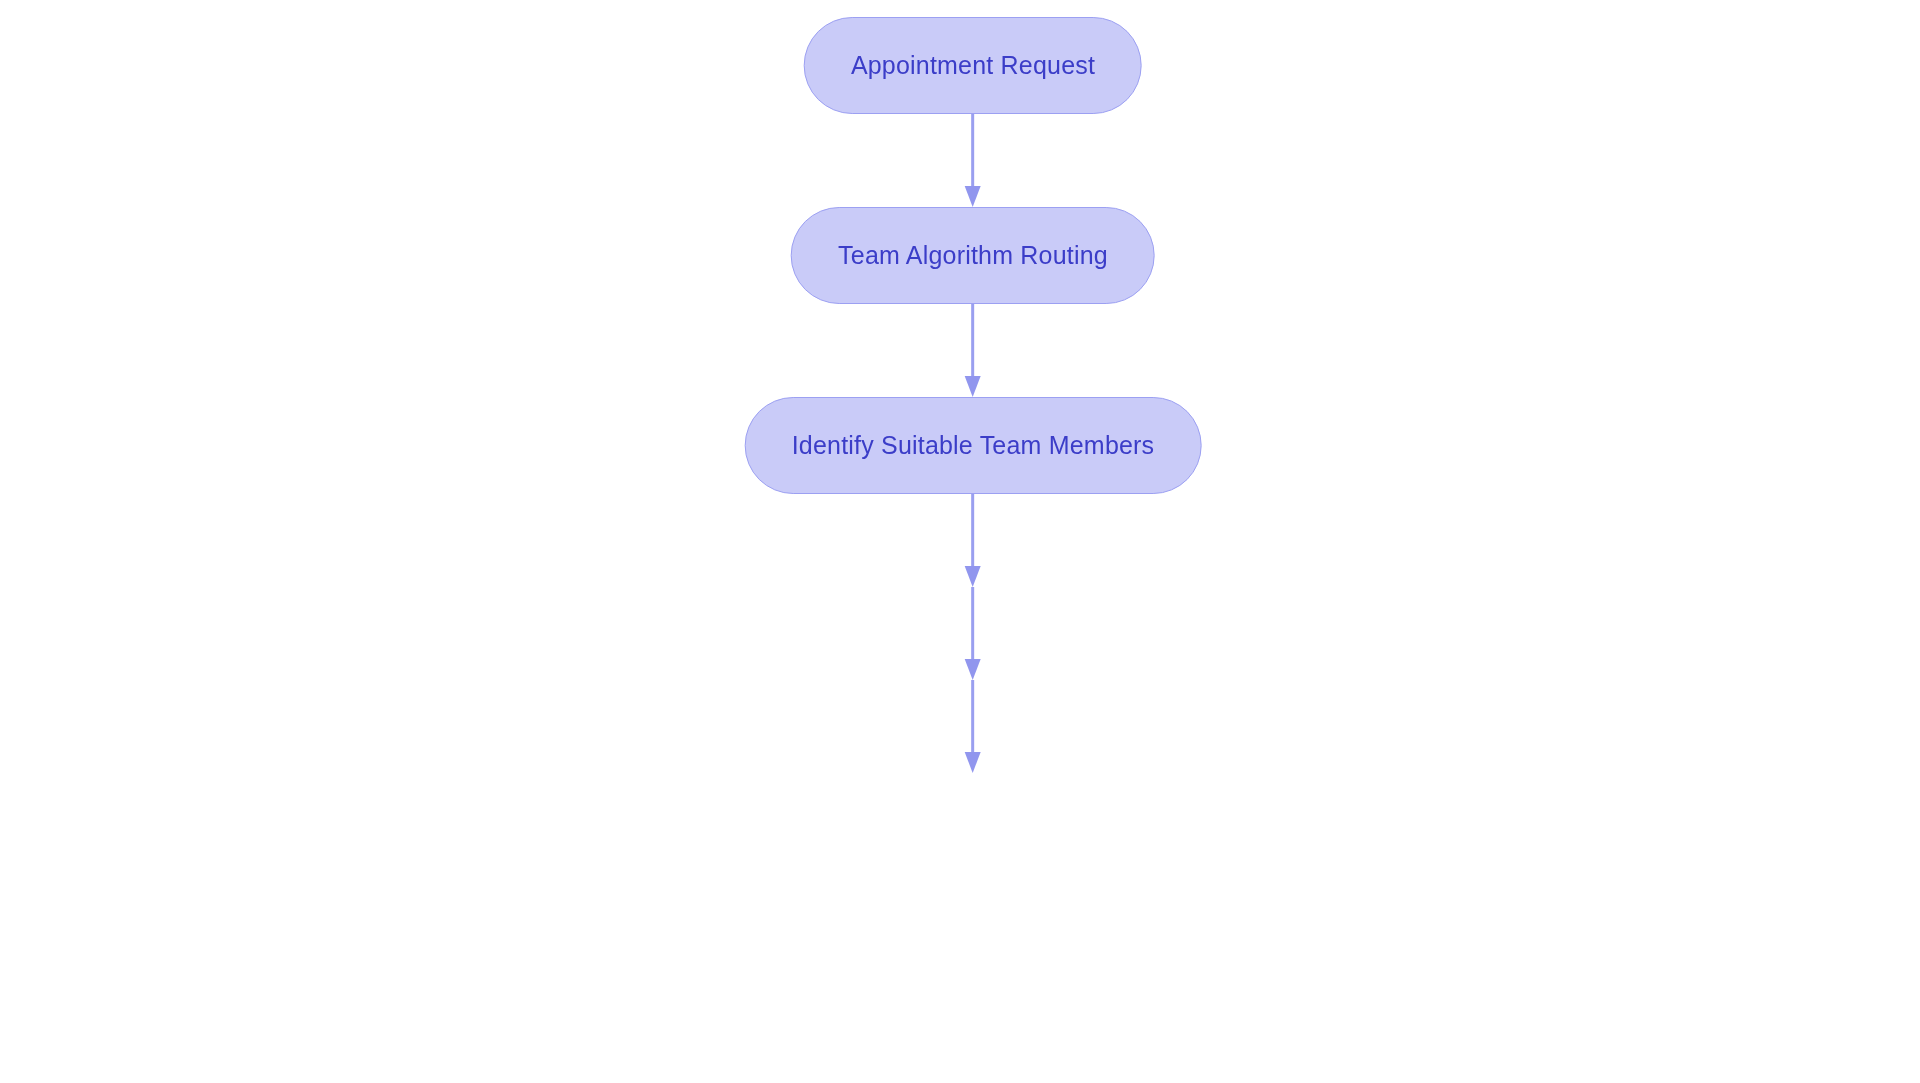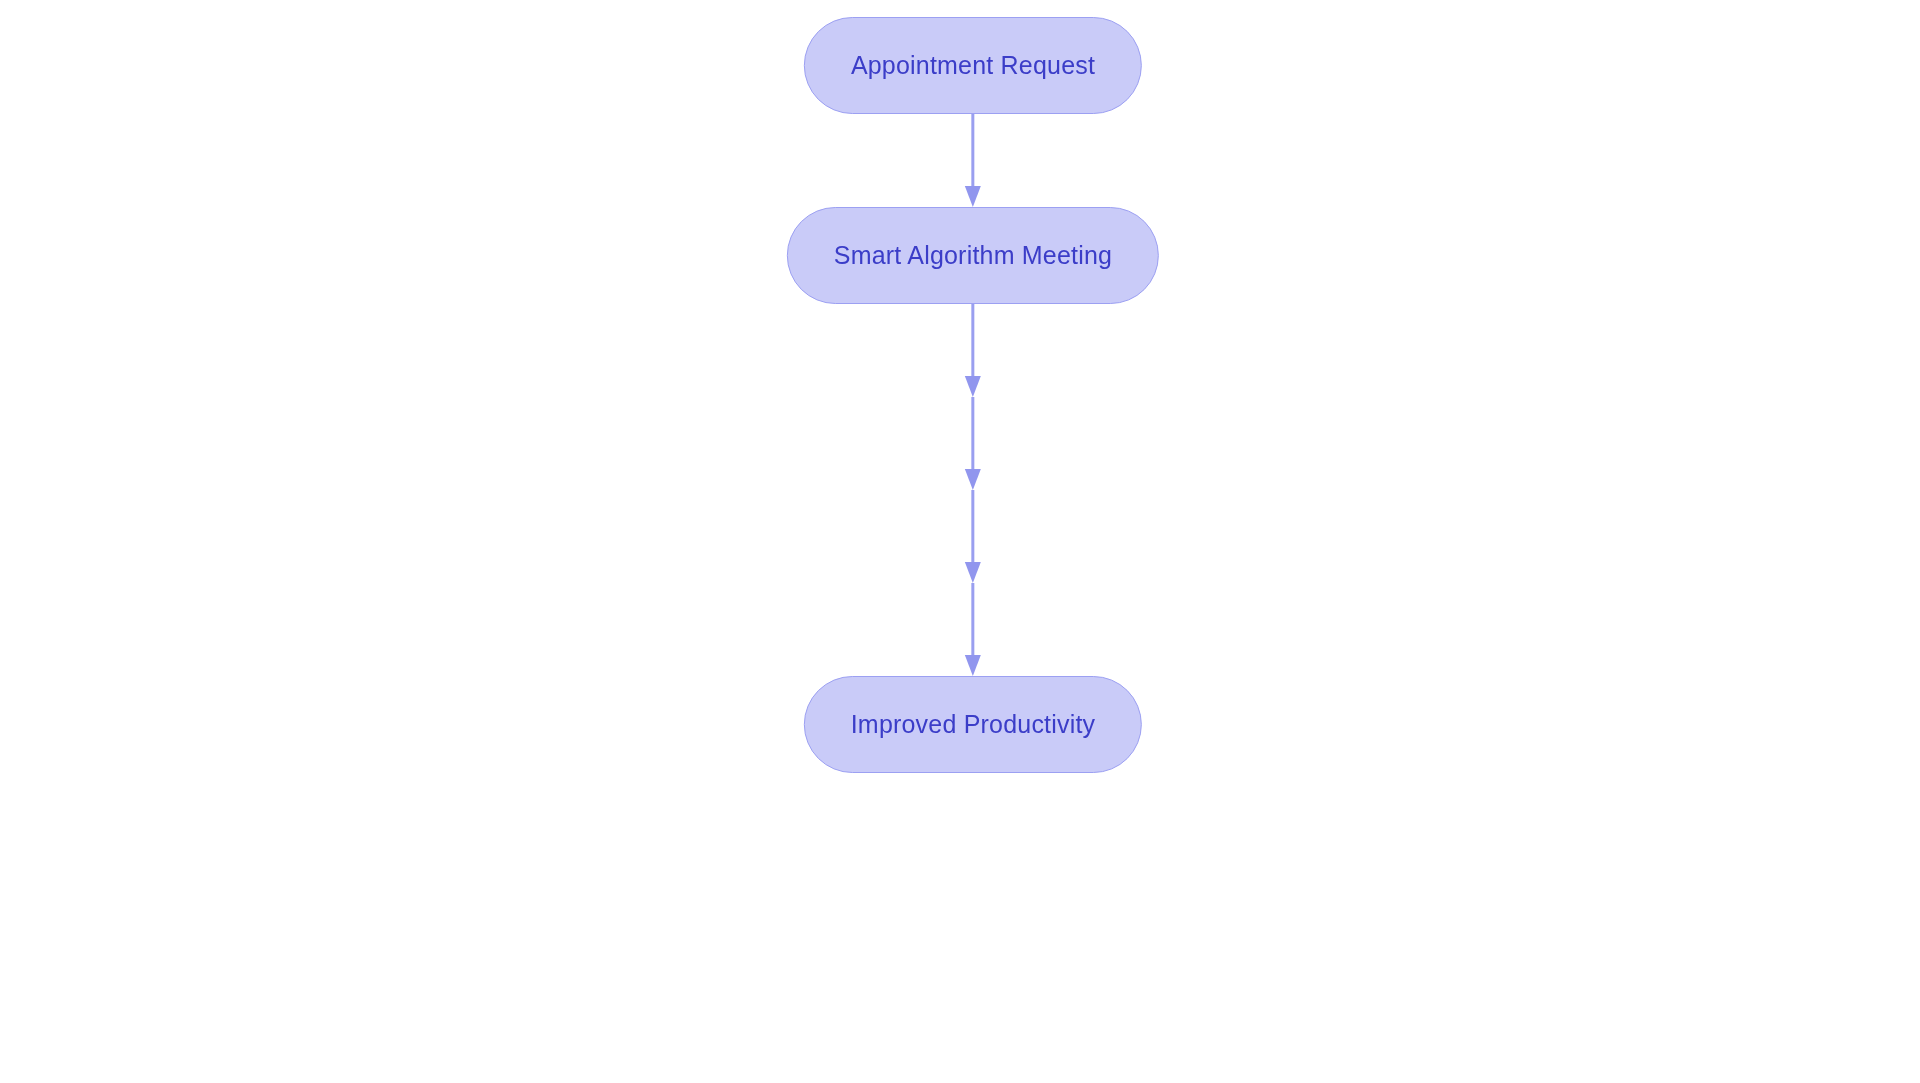--- a/index.html
+++ b/index.html
@@ -76,44 +76,44 @@
     <div class="node">
       <span>Appointment Request</span>
     </div>
 
     <div class="arrow">
       <div class="shaft"></div>
       <div class="head"></div>
     </div>
 
     <div class="node">
-      <span>Smart Algorithm Meeting</span>
+      <span>Team Algorithm Routing</span>
+    </div>
+
+    <div class="arrow">
+      <div class="shaft"></div>
+      <div class="head"></div>
+    </div>
+
+    <div class="node">
+      <span>Identify Suitable Team Members</span>
     </div>
 
     <div class="arrow">
       <div class="shaft"></div>
       <div class="head"></div>
     </div>
 
 
     <div class="arrow">
       <div class="shaft"></div>
       <div class="head"></div>
     </div>
 
 
     <div class="arrow">
       <div class="shaft"></div>
       <div class="head"></div>
     </div>
 
 
-    <div class="arrow">
-      <div class="shaft"></div>
-      <div class="head"></div>
-    </div>
-
-    <div class="node">
-      <span>Improved Productivity</span>
-    </div>
-
   </div>
 </div>
 
 </body></html>

